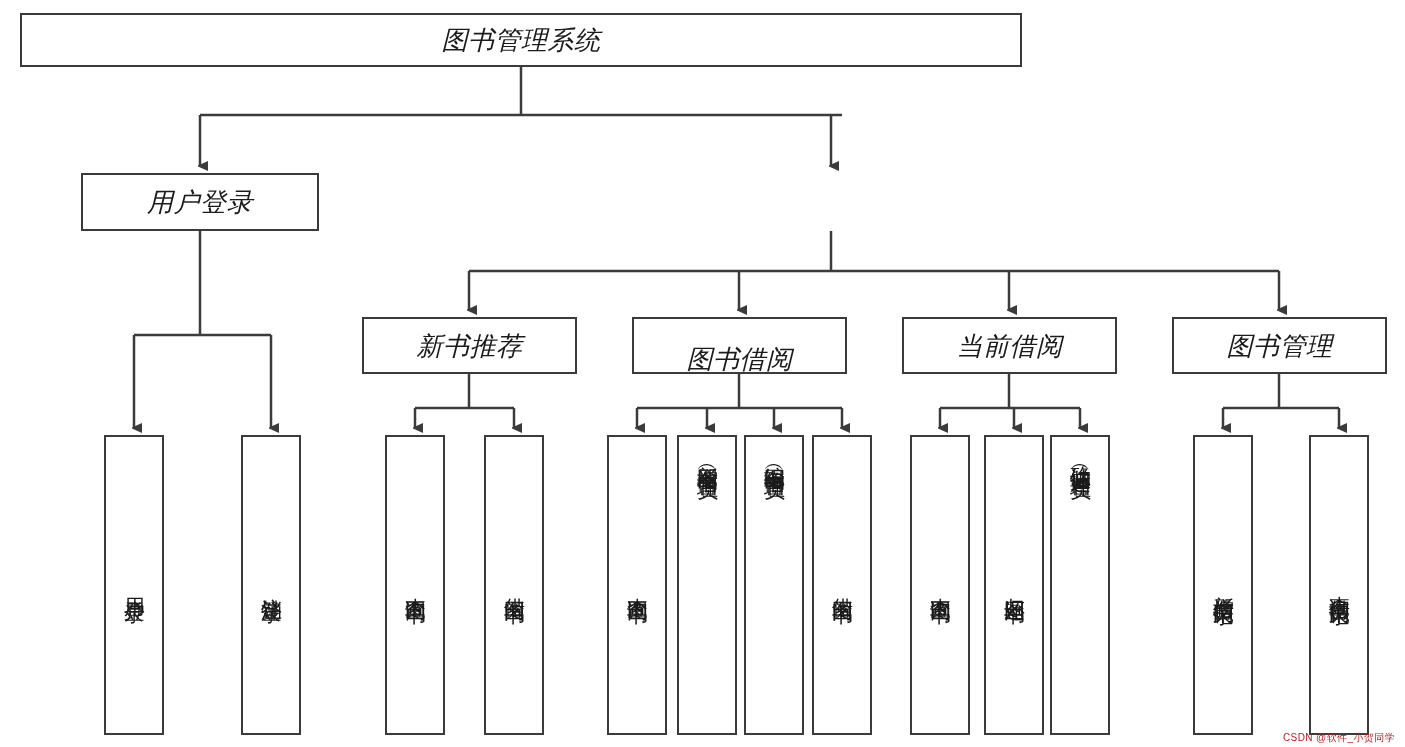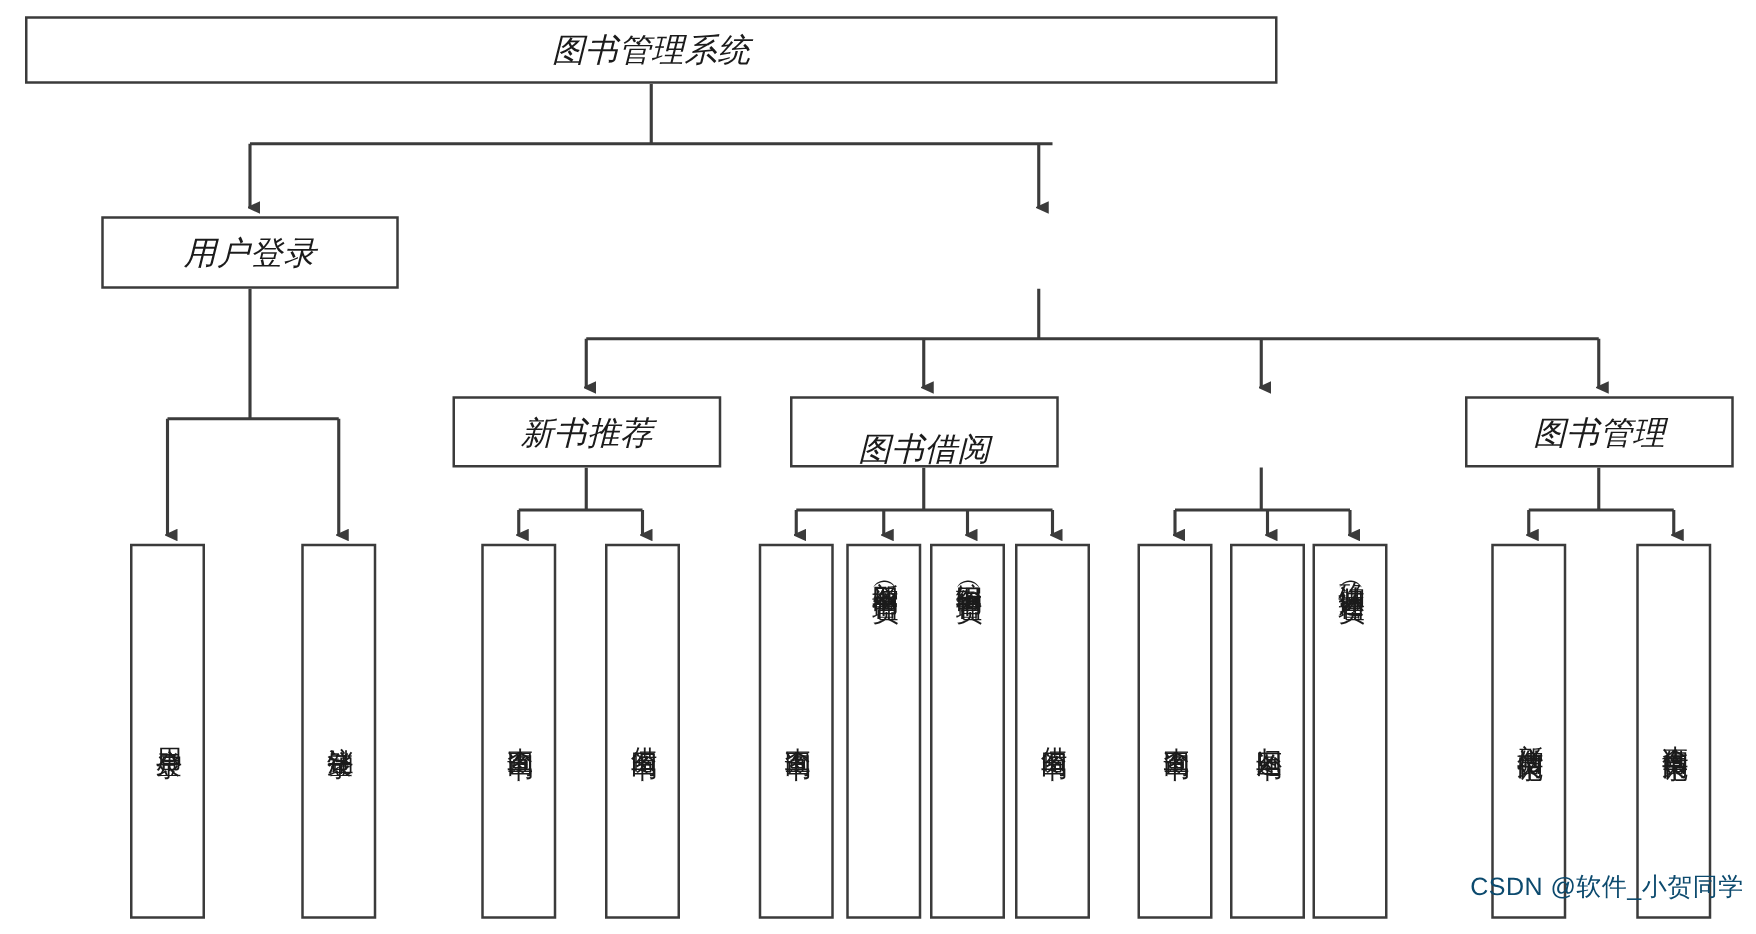--- a/index.html
+++ b/index.html
@@ -59,23 +59,23 @@
     line-height: 1.18;
     letter-spacing: 2px;
   }
   .node.vertical.centered {
     align-items: center;
     padding-top: 0;
   }
   .watermark {
     position: absolute;
     right: 10px;
-    bottom: 24px;
-    font-size: 20px;
-    color: #0c4a6e;
+    bottom: 2px;
+    font-size: 10px;
+    color: #b91c1c;
     white-space: nowrap;
     letter-spacing: 0.4px;
   }
 </style>
 </head>
 <body>
 
 <div id="diagram-root">
 
   <svg class="connectors" viewBox="0 0 1405 747">
@@ -136,20 +136,23 @@
   <div class="node horizontal" style="left:81px;top:173px;width:238px;height:58px;">
     <span class="node-label">用户登录</span>
   </div>
 
   <div class="node horizontal" style="left:362px;top:317px;width:215px;height:57px;">
     <span class="node-label">新书推荐</span>
   </div>
   <div class="node horizontal" style="left:632px;top:317px;width:215px;height:57px;align-items:flex-end;">
     <span class="node-label">图书借阅</span>
   </div>
+  <div class="node horizontal" style="left:902px;top:317px;width:215px;height:57px;">
+    <span class="node-label">当前借阅</span>
+  </div>
   <div class="node horizontal" style="left:1172px;top:317px;width:215px;height:57px;">
     <span class="node-label">图书管理</span>
   </div>
 
   <div class="node vertical centered" style="left:104px;top:435px;width:60px;height:300px;">
     <span class="node-label">用户登录</span>
   </div>
   <div class="node vertical centered" style="left:241px;top:435px;width:60px;height:300px;">
     <span class="node-label">注销登录</span>
   </div>

